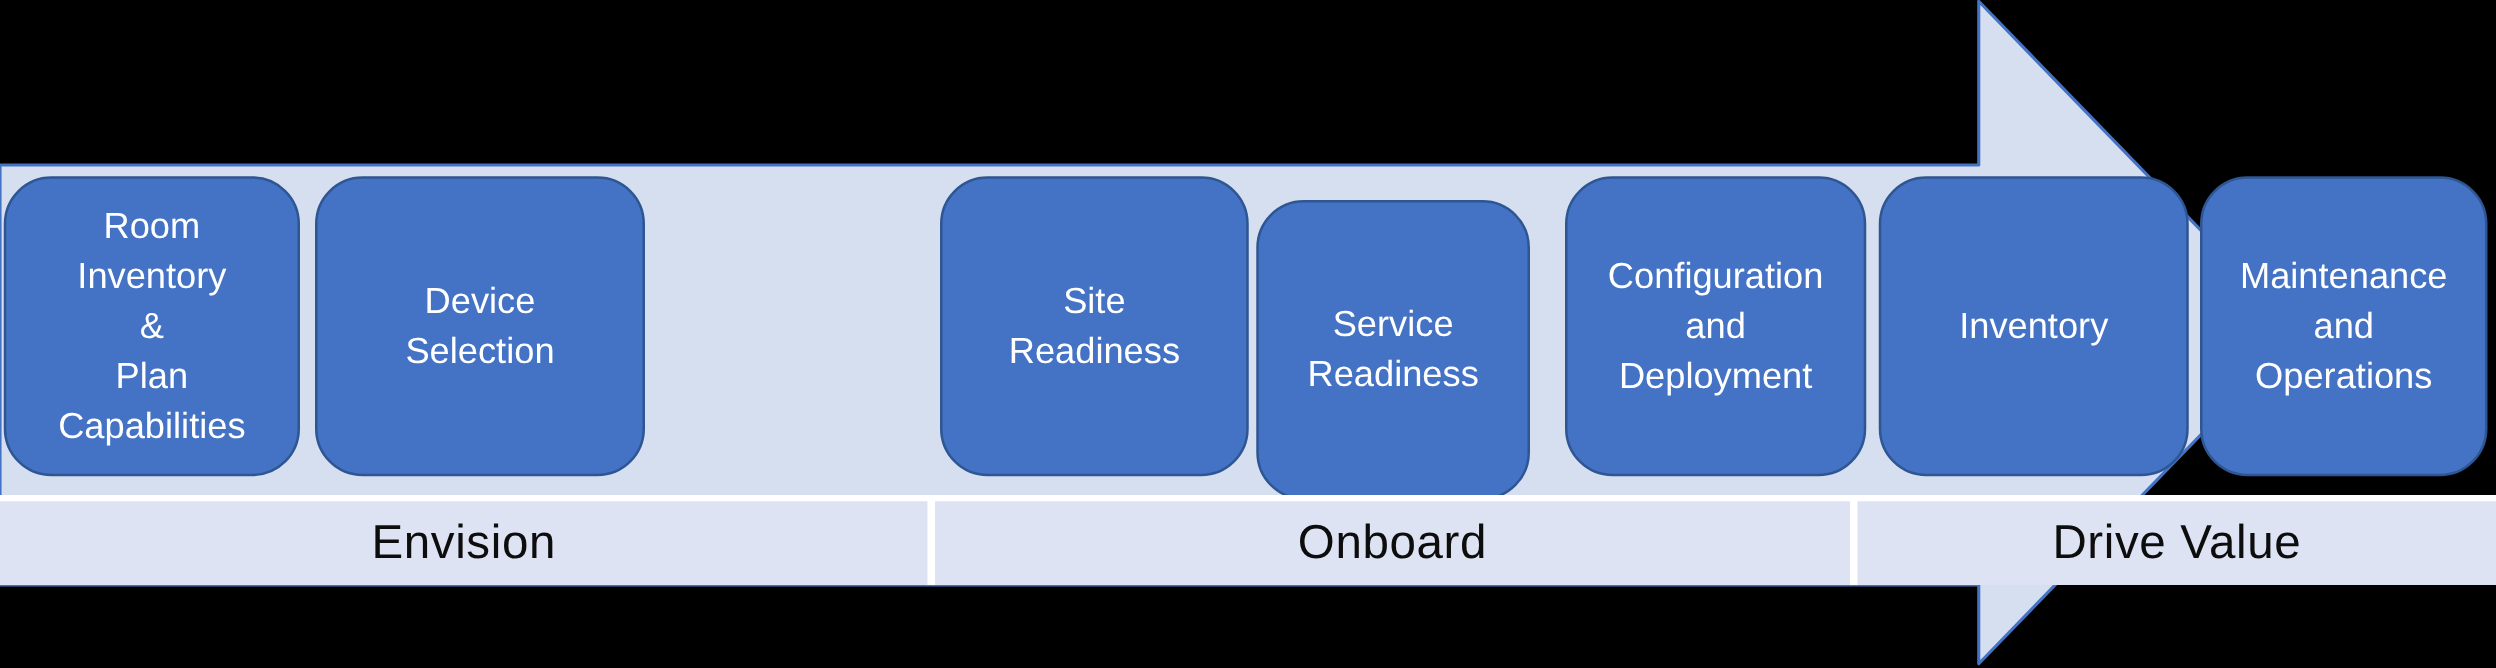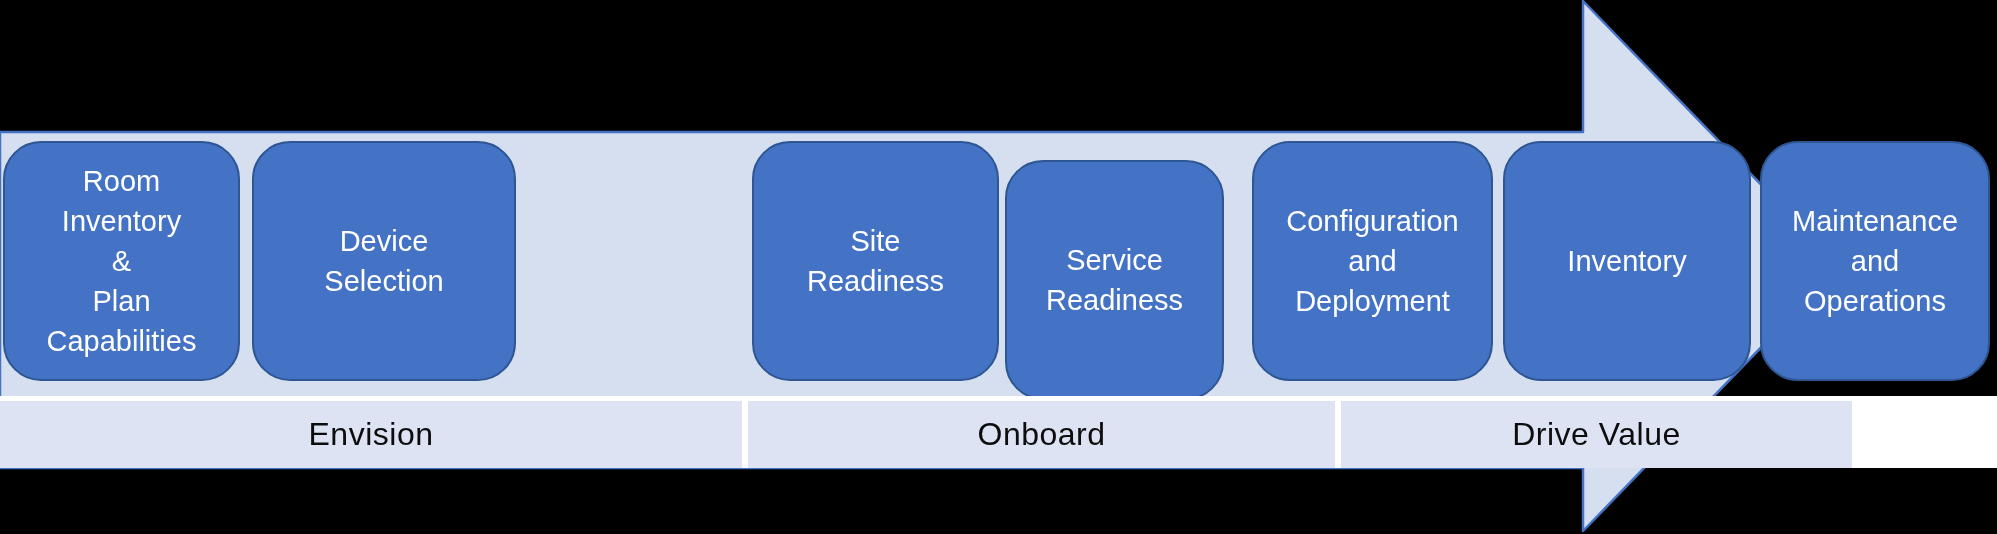--- a/index.html
+++ b/index.html
@@ -32,34 +32,34 @@
     display:flex;
   }
   .phase{
     box-sizing:border-box;margin-top:5px;height:67px;
     background:var(--phase-strip-fill,#DDE3F2);
     display:flex;align-items:center;justify-content:center;
   }
   .phase + .phase{margin-left:6px;}
   .phase-label{
     color:var(--phase-text,#0D0D0D);
-    font-size:32px;letter-spacing:0.5px;
+    font-size:38px;letter-spacing:0.5px;
   }
   
   #stage-1{left:3px;width:237px;}
   #stage-2{left:252px;width:264px;}
   #stage-3{left:510px;width:232px;}
   #stage-4{left:752px;width:247px;}
   #stage-5{left:1005px;width:219px;margin-top:19px;}
   #stage-6{left:1252px;width:241px;}
   #stage-7{left:1503px;width:248px;}
   #stage-8{left:1760px;width:230px;}
   
   #phase-1{width:742px;}
-  #phase-2{width:587px;}
+  #phase-2{width:732px;}
   #phase-3{width:511px;justify-content:center;}
 </style>
 </head>
 <body>
 
 <div id="canvas">
 
   <svg id="arrow-svg" width="1997" height="534" viewBox="0 0 1997 534" aria-hidden="true">
     <polygon class="arrow-poly" points="0,132 1583,132 1583,1 1840,266 1583,531 1583,468 0,468"></polygon>
   </svg>

